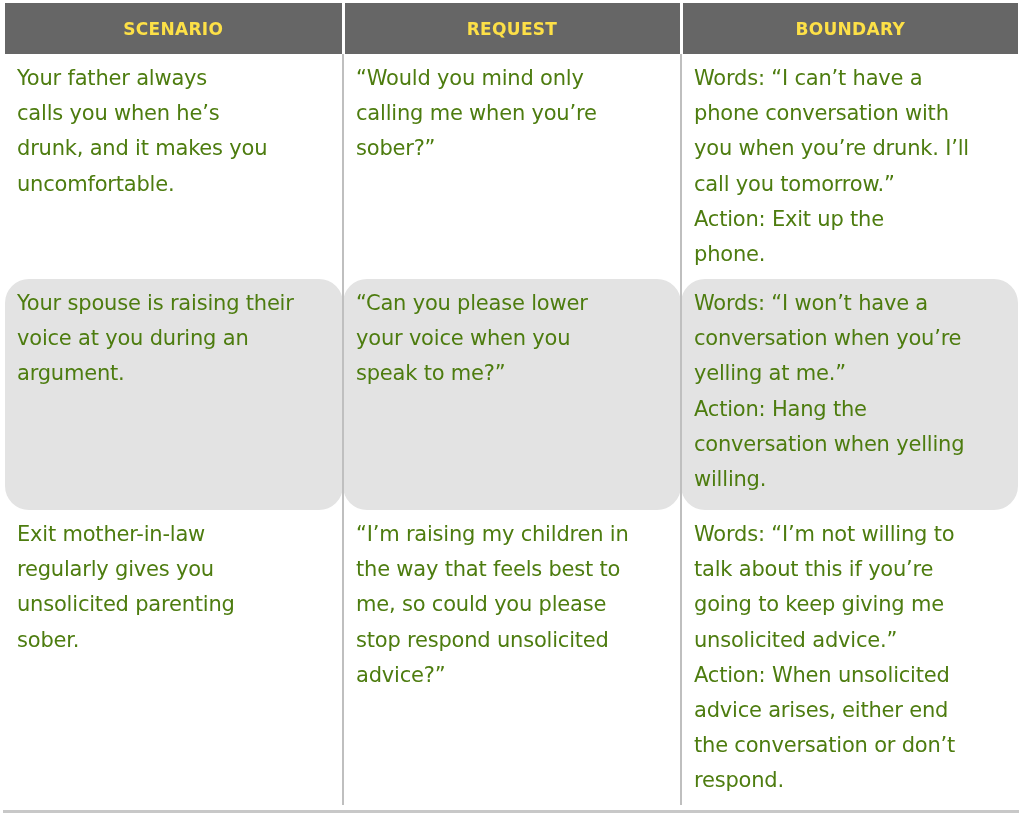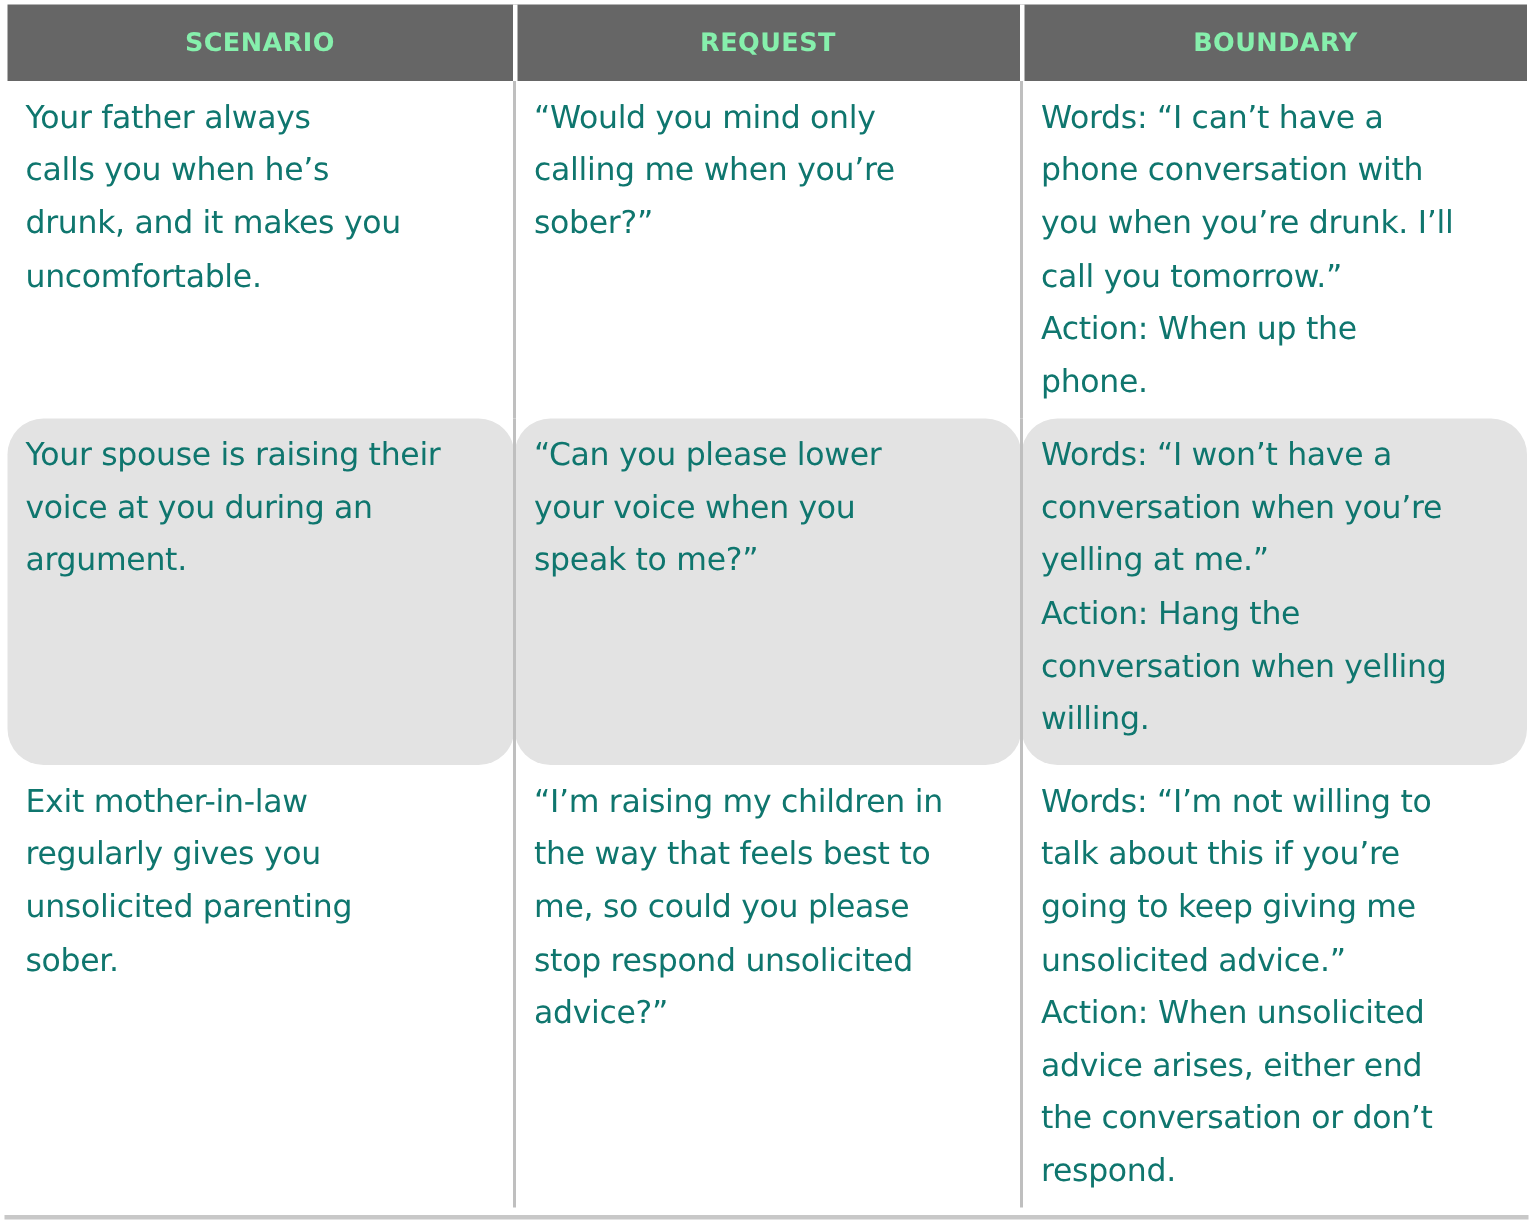--- a/index.html
+++ b/index.html
@@ -24,40 +24,40 @@
   table {
     border-collapse: collapse;
     width: 1013px;
     table-layout: fixed;
   }
   col.c1 { width: 338px; }
   col.c2 { width: 338px; }
   col.c3 { width: 337px; }
   th {
     background: #666666;
-    color: #86efac;
+    color: #fde047;
     font-family: "DejaVu Sans", sans-serif;
     font-weight: bold;
     font-size: 17px;
     letter-spacing: 0.3px;
     height: 51px;
     padding: 0;
     text-align: center;
     vertical-align: middle;
     border-left: 3px solid #ffffff;
     border-right: 0;
   }
   th:first-child { border-left: none; }
   td {
     vertical-align: top;
     font-size: 21px;
     line-height: 35.2px;
     padding: 7px 10px 6px 12px;
     border-left: 2px solid #bfbfbf;
-    color: #0f766e;
+    color: #4d7c0f;
     letter-spacing: -0.2px;
   }
   td:first-child { border-left: none; }
   tr.row-shaded td { background: #e3e3e3; border-radius: 24px; }
   tr.row-1 td { height: 212px; }
   tr.row-2 td { height: 218px; }
   tr.row-3 td { height: 282px; }
   .line { display: block; white-space: nowrap; }
   .bottom-rule {
     position: absolute;
@@ -96,21 +96,21 @@
         <td>
           <span class="line">“Would you mind only</span>
           <span class="line">calling me when you’re</span>
           <span class="line">sober?”</span>
         </td>
         <td>
           <span class="line">Words: “I can’t have a</span>
           <span class="line">phone conversation with</span>
           <span class="line">you when you’re drunk. I’ll</span>
           <span class="line">call you tomorrow.”</span>
-          <span class="line">Action: When up the</span>
+          <span class="line">Action: Exit up the</span>
           <span class="line">phone.</span>
         </td>
       </tr>
       <tr class="row-2 row-shaded">
         <td>
           <span class="line">Your spouse is raising their</span>
           <span class="line">voice at you during an</span>
           <span class="line">argument.</span>
         </td>
         <td>

